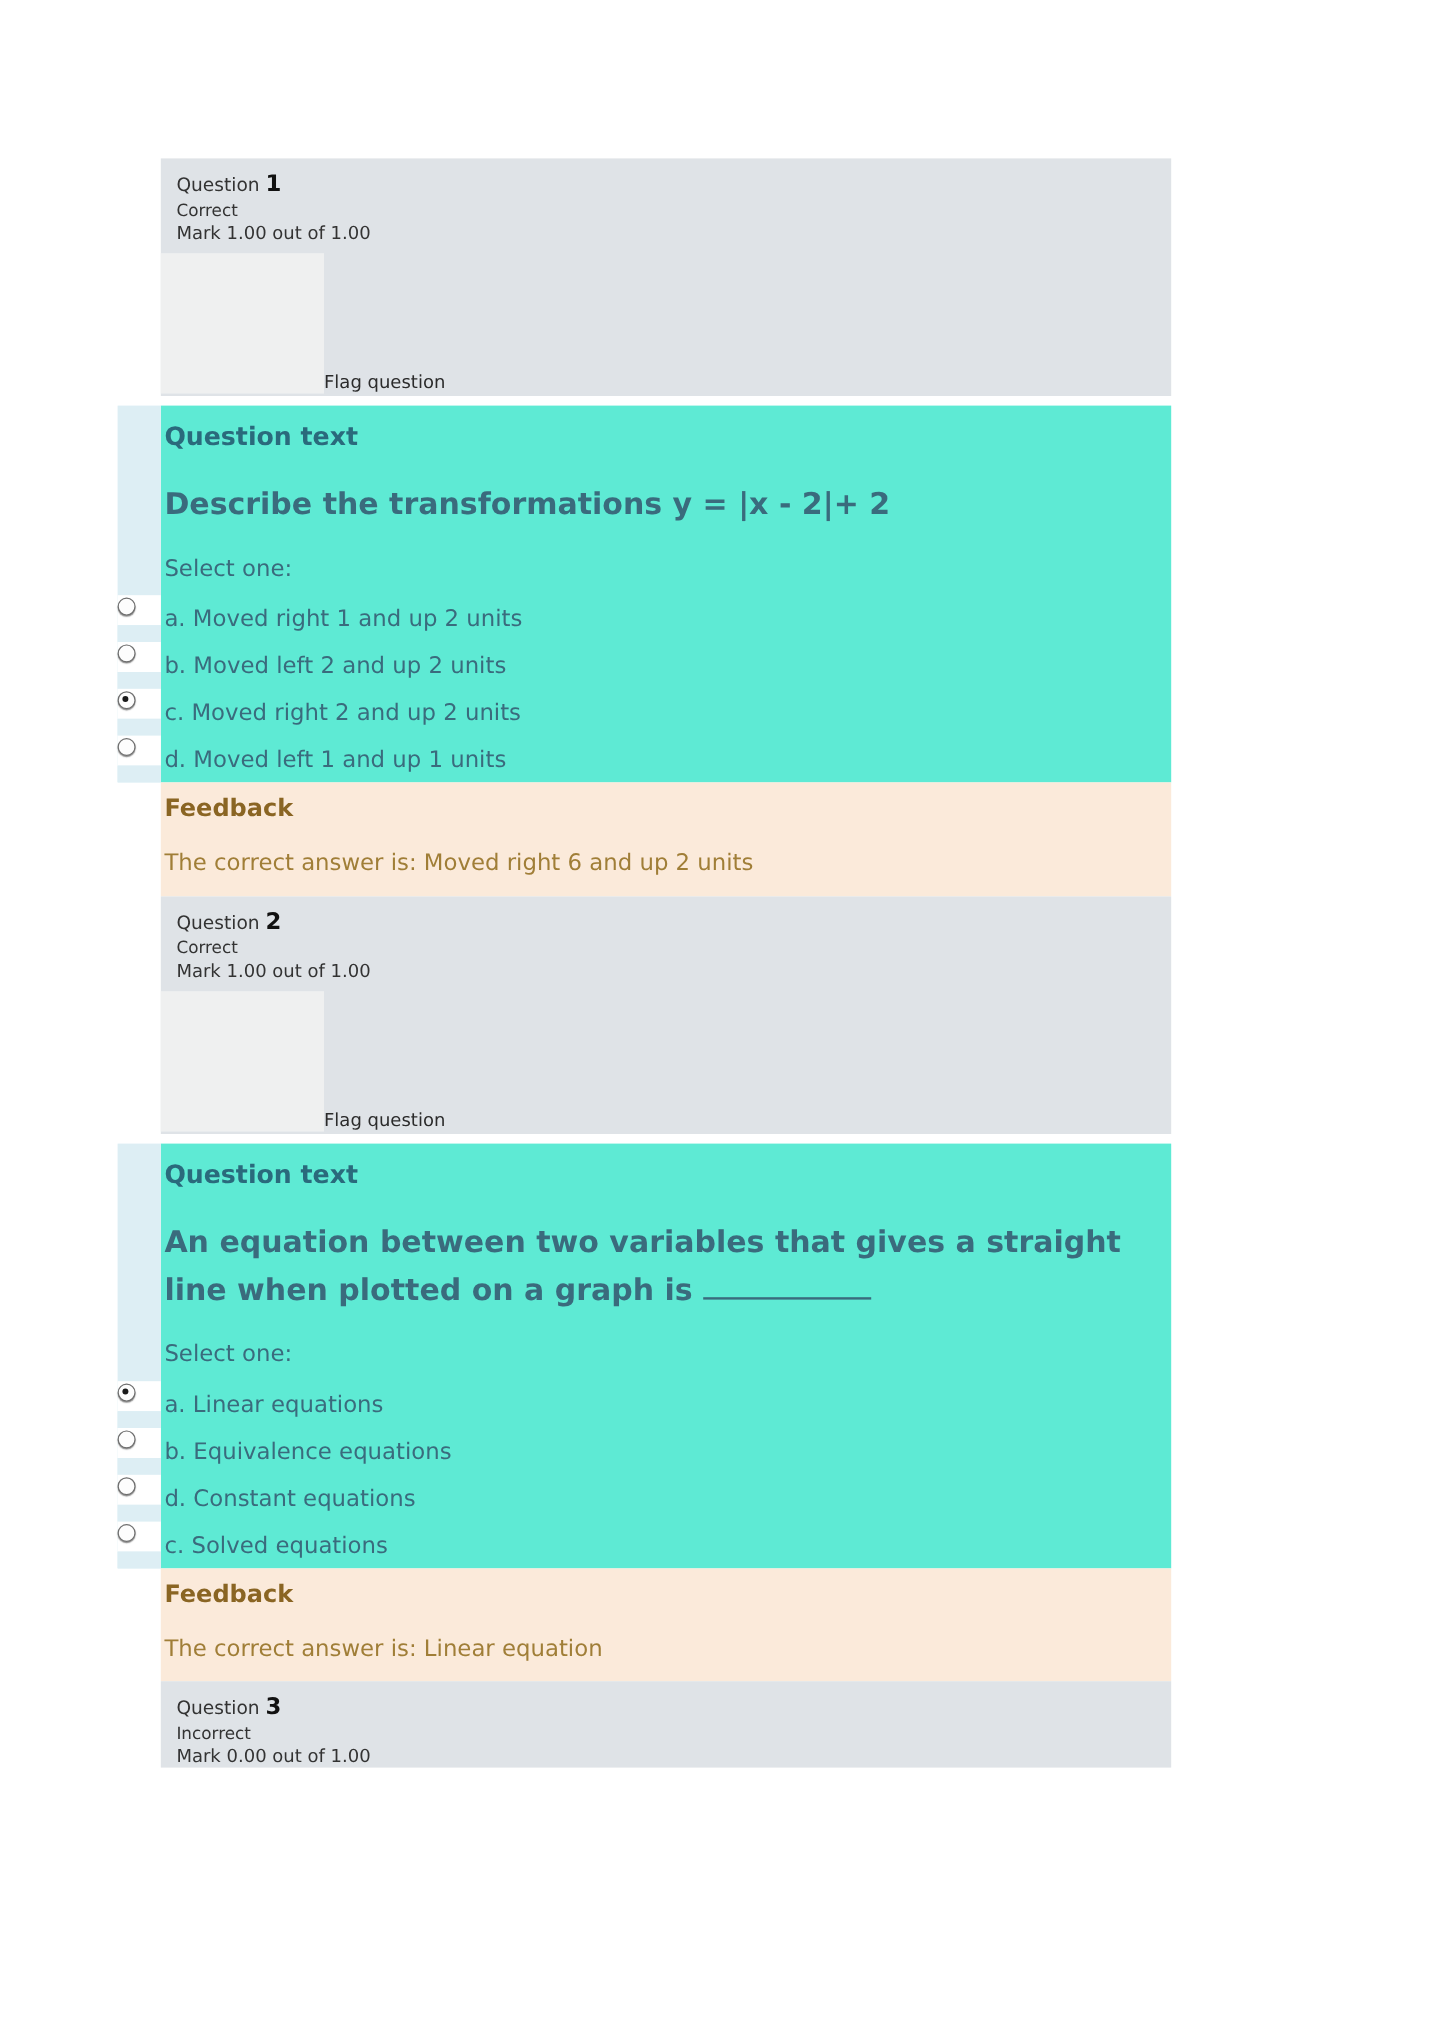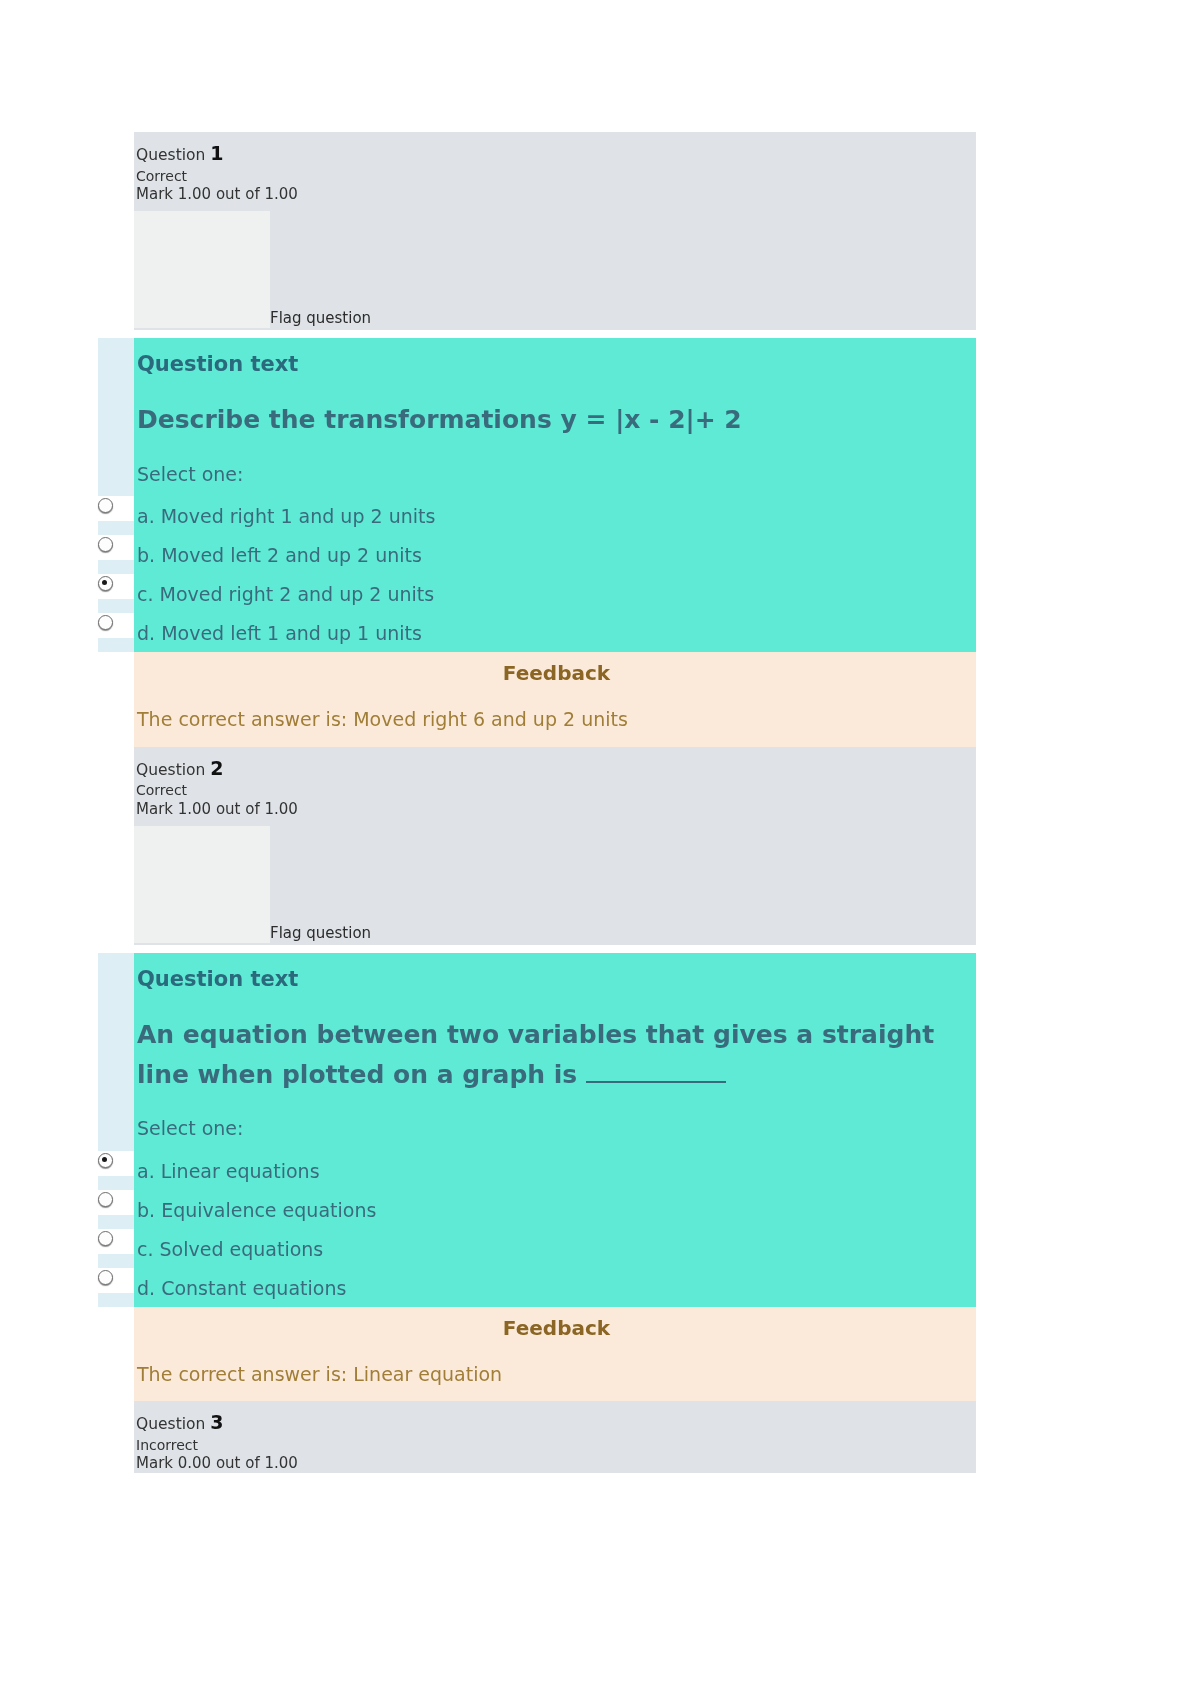--- a/index.html
+++ b/index.html
@@ -40,21 +40,21 @@
     box-sizing: border-box;
     padding: 8px 0 0 0;
   }
   .q-header-inner {
     position: relative;
     min-height: 190px;
   }
   .q-info {
     position: relative;
     z-index: 3;
-    padding-left: 2px;
+    padding-left: 13px;
   }
   .q-no {
     font-size: 15.5px;
     color: #333333;
     line-height: 1.45;
     white-space: nowrap;
   }
   .q-no b {
     font-size: 19px;
     font-weight: bold;
@@ -201,21 +201,20 @@
     box-sizing: border-box;
     padding: 6px 0 14px 0;
   }
   .fb-title {
     font-size: 20px;
     font-weight: bold;
     color: #8a6523;
     line-height: 1.3;
     padding-left: 3px;
     margin: 2px 0 20px 0;
-    text-align: center;
   }
   .fb-text {
     font-size: 19px;
     color: #a07e37;
     line-height: 1.4;
     padding-left: 3px;
   }
 
   .spacer-white { height: 8px; background: #ffffff; }
 </style>
@@ -319,27 +318,27 @@
           <div class="answer">
             <div class="answer-gap"></div>
             <div class="answer-stub"></div>
             <span class="answer-radio"></span>
             <div class="answer-label">b. Equivalence equations</div>
           </div>
           <div class="answer">
             <div class="answer-gap"></div>
             <div class="answer-stub"></div>
             <span class="answer-radio"></span>
+            <div class="answer-label">d. Constant equations</div>
+          </div>
+          <div class="answer">
+            <div class="answer-gap"></div>
+            <div class="answer-stub"></div>
+            <span class="answer-radio"></span>
             <div class="answer-label">c. Solved equations</div>
-          </div>
-          <div class="answer">
-            <div class="answer-gap"></div>
-            <div class="answer-stub"></div>
-            <span class="answer-radio"></span>
-            <div class="answer-label">d. Constant equations</div>
           </div>
         </div>
       </div>
 
       <div class="q-feedback">
         <div class="fb-title">Feedback</div>
         <div class="fb-text">The correct answer is: Linear equation</div>
       </div>
     </div>
 

